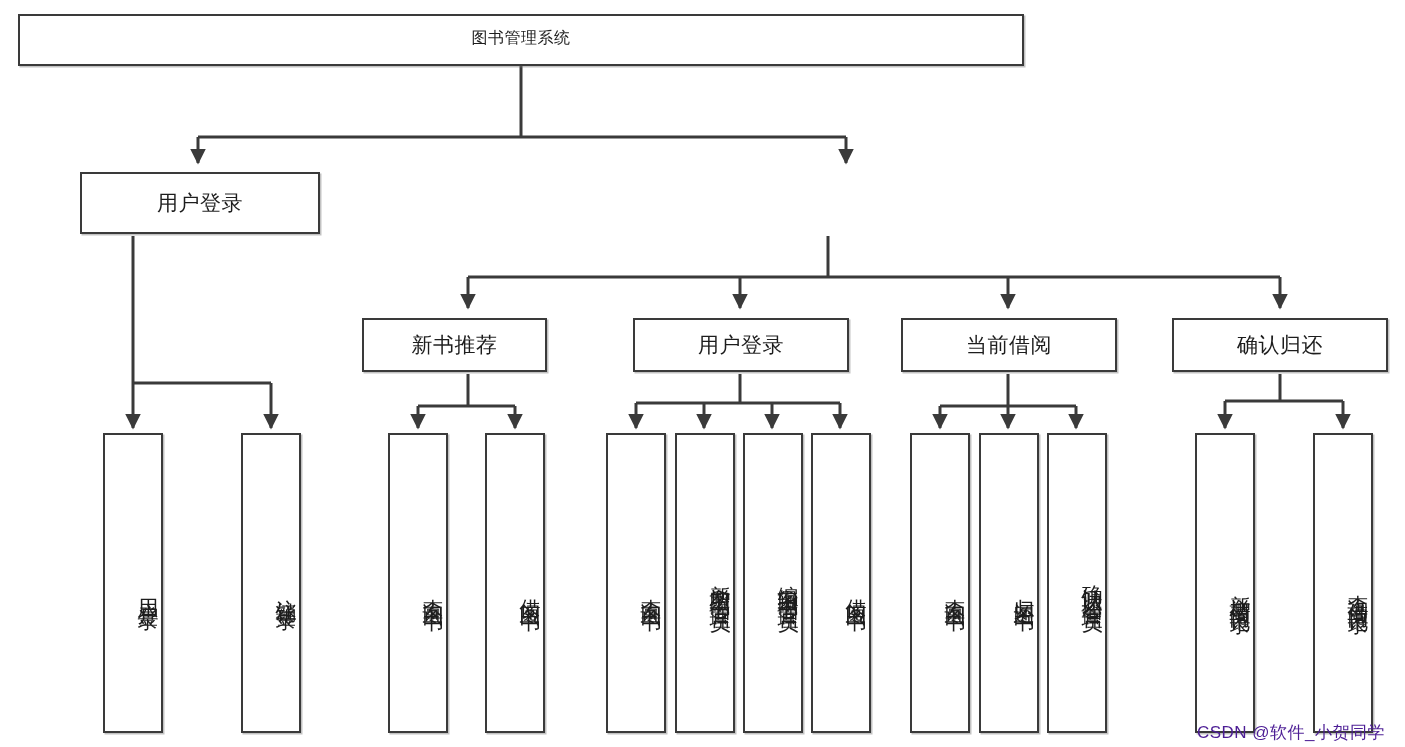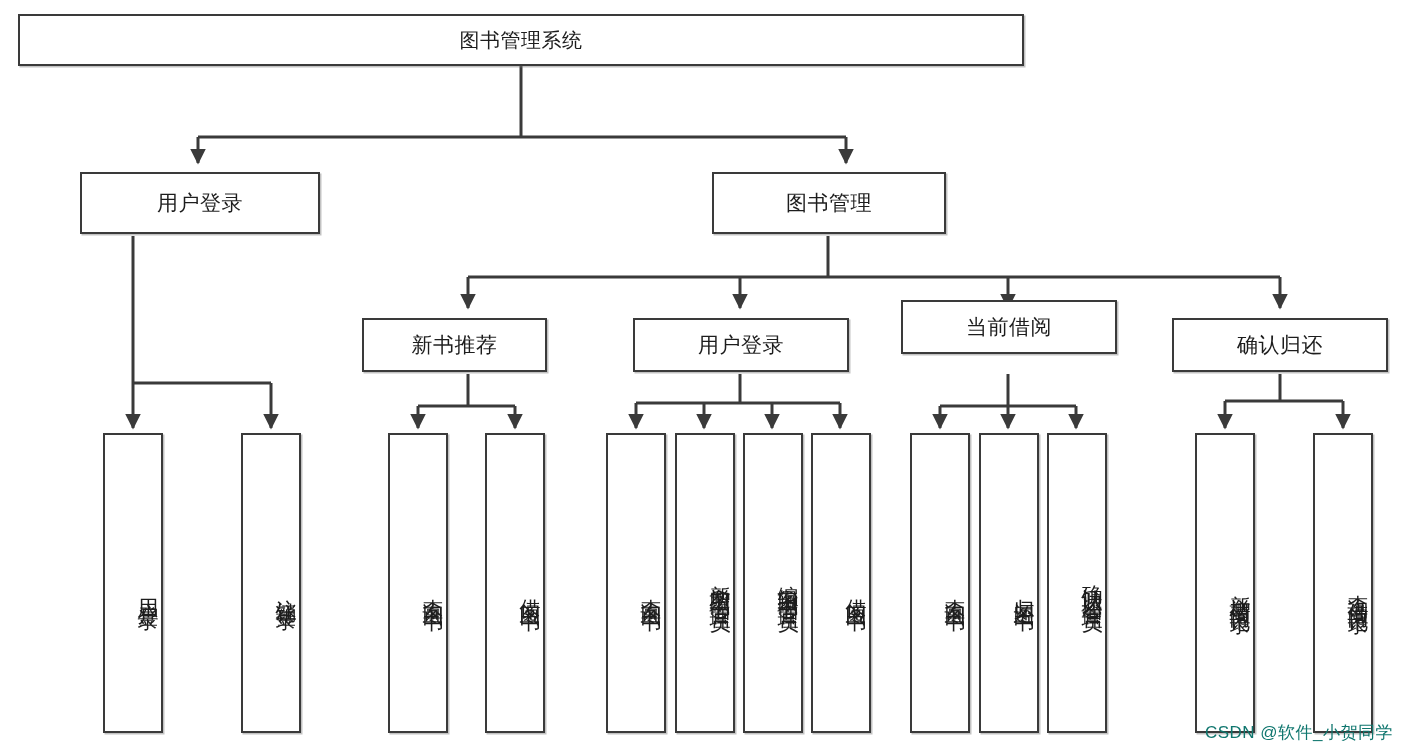--- a/index.html
+++ b/index.html
@@ -35,21 +35,22 @@
     justify-content: center;
     text-align: center;
     box-shadow: 1.5px 1.5px 0 0 rgba(120,120,120,0.45);
   }
   .node.h {
     font-size: 21px;
     letter-spacing: 0.5px;
     line-height: 1.2;
   }
   .node.h.root {
-    font-size: 20px;
+    font-size: 16px;
+    font-family: Liberation Mono, monospace;
   }
   .node.v {
     writing-mode: vertical-rl;
     text-orientation: upright;
     font-size: 21px;
     letter-spacing: 4px;
     line-height: 1.25;
     align-items: flex-start;
     justify-content: center;
     padding-top: 14px;
@@ -57,24 +58,24 @@
   .node.v.tall {
     padding-top: 6px;
   }
   .node.v .vtxt {
     writing-mode: vertical-rl;
     text-orientation: upright;
     display: block;
   }
   #watermark {
     position: absolute;
-    right: 12px;
+    right: 20px;
     bottom: 3px;
     font-size: 17px;
-    color: #0f766e;
+    color: #4c1d95;
     letter-spacing: 0.5px;
     white-space: nowrap;
     user-select: none;
   }
 </style>
 </head>
 <body>
 
 <div id="canvas">
 
@@ -128,31 +129,28 @@
     </g>
   </svg>
 
   <div class="node h root" style="left:18px; top:14px; width:1006px; height:52px;">
     <span>图书管理系统</span>
   </div>
 
   <div class="node h" style="left:80px; top:172px; width:240px; height:62px;">
     <span>用户登录</span>
   </div>
-  <div class="node h" style="left:712px; top:172px; width:234px; height:62px;">
-    <span>图书管理</span>
-  </div>
 
   <div class="node h" style="left:362px; top:318px; width:185px; height:54px;">
     <span>新书推荐</span>
   </div>
   <div class="node h" style="left:633px; top:318px; width:216px; height:54px;">
     <span>用户登录</span>
   </div>
-  <div class="node h" style="left:901px; top:300px; width:216px; height:54px;">
+  <div class="node h" style="left:901px; top:318px; width:216px; height:54px;">
     <span>当前借阅</span>
   </div>
   <div class="node h" style="left:1172px; top:318px; width:216px; height:54px;">
     <span>确认归还</span>
   </div>
 
   <div class="node v" style="left:103px; top:433px; width:60px; height:300px;">
     <span class="vtxt">用户登录</span>
   </div>
   <div class="node v" style="left:241px; top:433px; width:60px; height:300px;">

